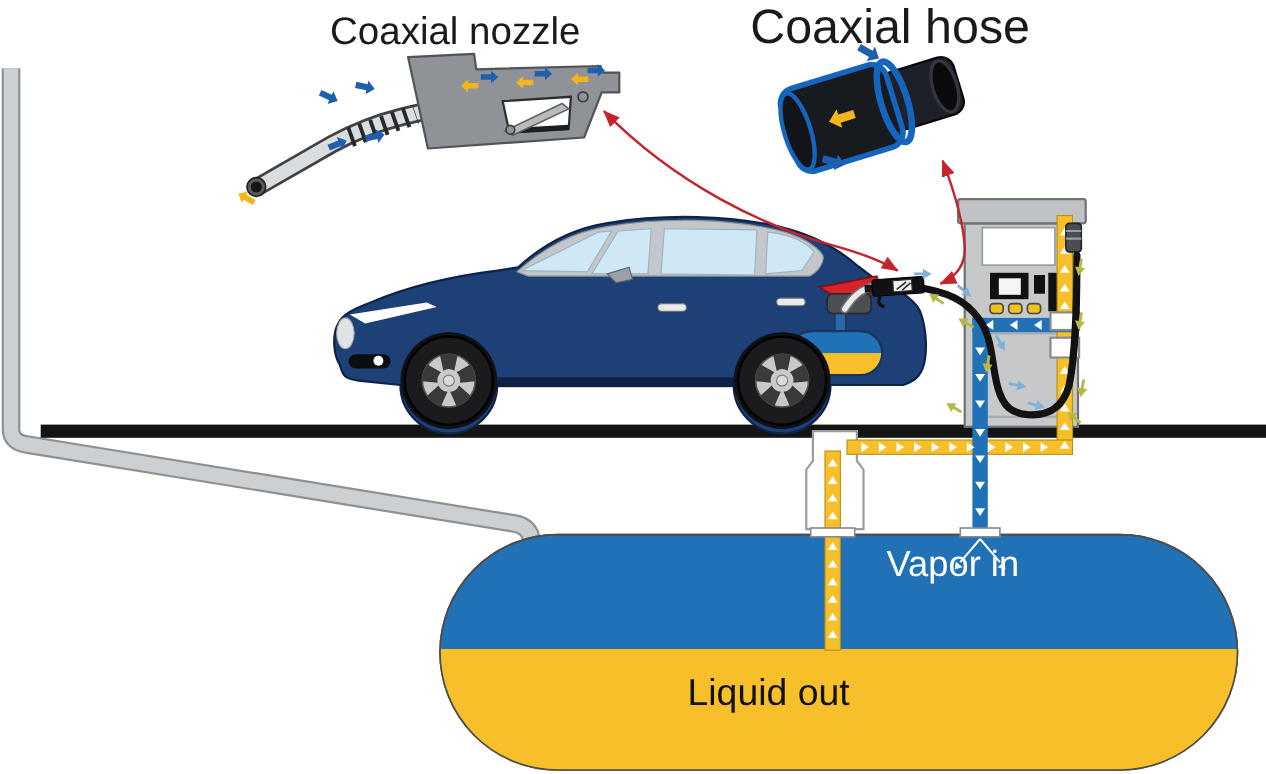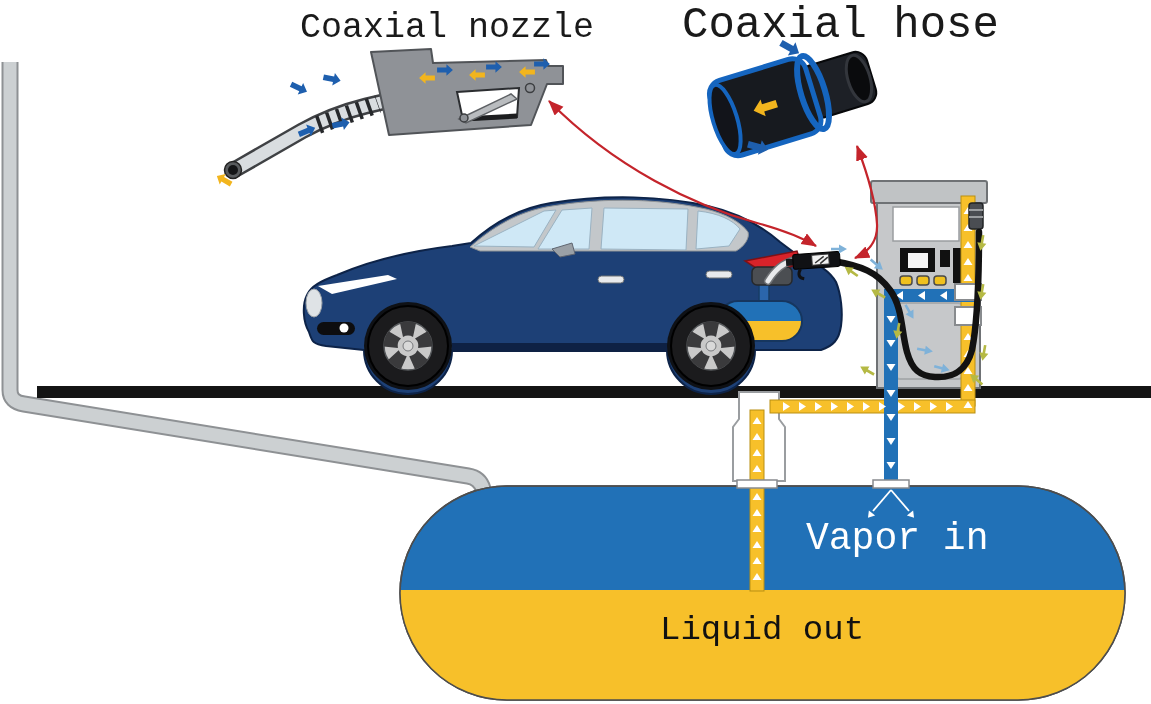--- a/index.html
+++ b/index.html
@@ -1,24 +1,24 @@
 <!DOCTYPE html>
 <html><head>
 <meta charset="utf-8">
 <style>
   html,body{margin:0;padding:0;background:#fff;}
   #stage{position:relative;width:1151px;height:704px;background:#ffffff;overflow:hidden;
          font-family:"Liberation Sans", sans-serif;}
   #stage svg{position:absolute;left:0;top:0;}
-  .diagram-label{position:absolute;color:#1a1a1a;white-space:nowrap;text-align:center;
-                 font-family:Liberation Mono, monospace;line-height:1;}
+  .diagram-label{position:absolute;color:#1a1a1a;white-space:nowrap;text-align:left;
+                 font-family:Liberation Sans, sans-serif;line-height:1;}
   #lbl-nozzle{left:300px;top:11px;width:252px;font-size:35px;}
   #lbl-hose{left:682px;top:3px;width:222px;font-size:44px;}
-  #lbl-vapor{left:806px;top:520px;width:150px;font-size:38px;color:#ffffff;}
-  #lbl-liquid{left:660px;top:613px;width:192px;font-size:34px;color:#111111;}
+  #lbl-vapor{left:806px;top:496px;width:150px;font-size:33px;color:#ffffff;}
+  #lbl-liquid{left:625px;top:613px;width:192px;font-size:34px;color:#111111;}
 </style>
 </head>
 <body>
 
 <div id="stage">
 
 <svg width="1151" height="704" viewBox="0 0 1151 704">
   <defs>
     <path id="arrow" d="M -11,-3.5 H 2 V -8 L 11,0 L 2,8 V 3.5 H -11 Z"></path>
     <path id="tri" d="M 0,-4.5 L 7,0 L 0,4.5 Z"></path>

